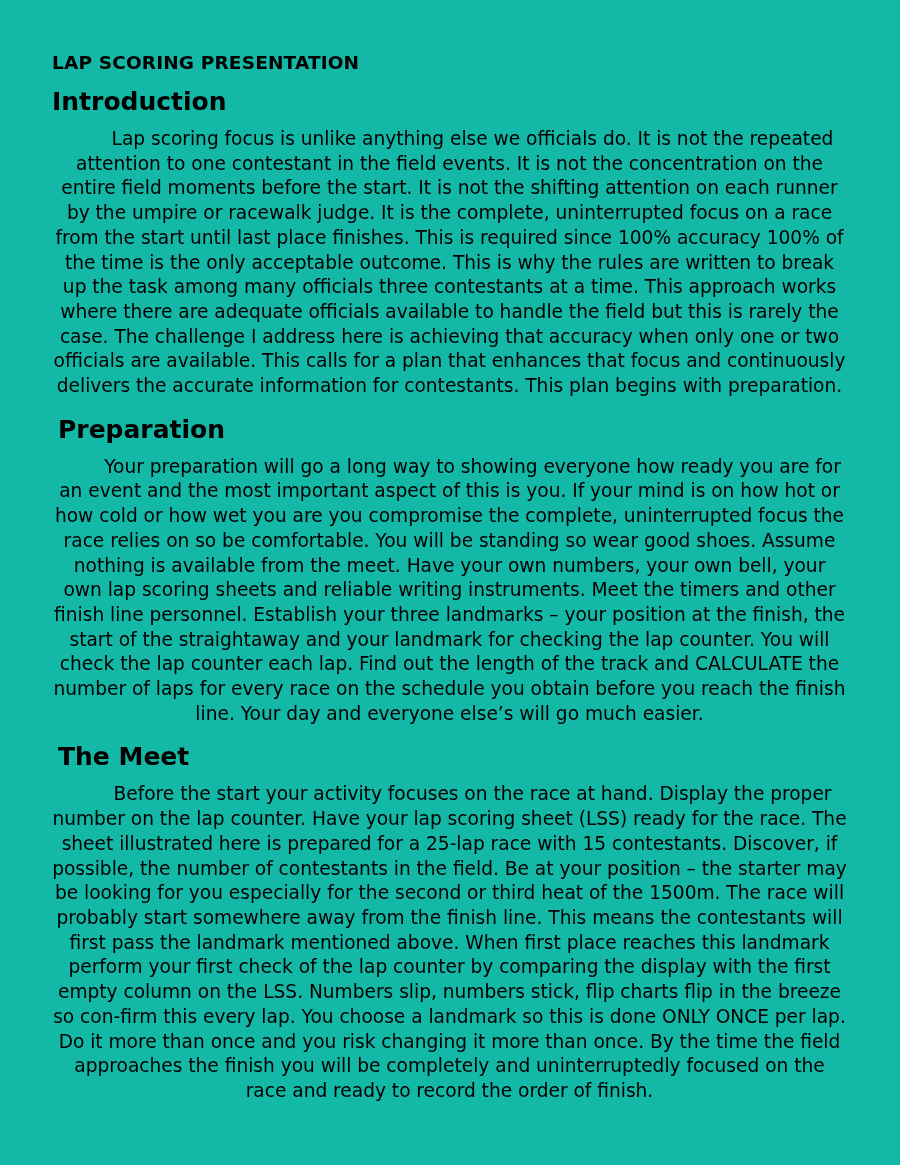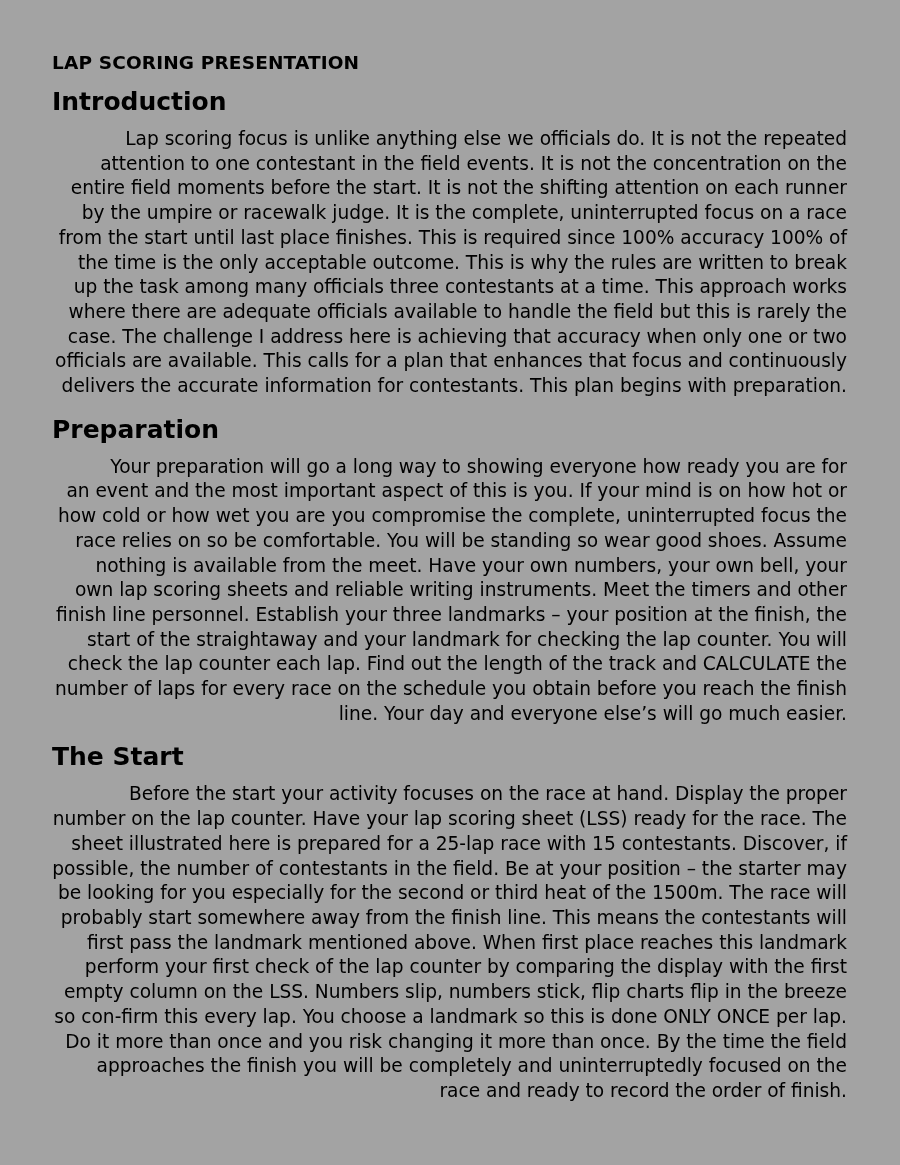--- a/index.html
+++ b/index.html
@@ -10,21 +10,21 @@
   }
   body {
     font-family: "DejaVu Sans", sans-serif;
     color: #000000;
     -webkit-font-smoothing: antialiased;
   }
   .page {
     position: relative;
     width: 900px;
     height: 1165px;
-    background: #a3a3a3;
+    background: #14b8a6;
     overflow: hidden;
     box-sizing: border-box;
   }
   .content {
     position: absolute;
     left: 52px;
     top: 52px;
     width: 795px;
   }
   .doc-title {
@@ -37,28 +37,29 @@
   }
   .section-heading {
     font-size: 25px;
     font-weight: bold;
     line-height: 22px;
     margin: 0 0 14px 0;
     white-space: nowrap;
   }
   .section-heading.spaced {
     margin-top: 20px;
+    margin-left: 6px;
   }
   .body-par {
     font-size: 18.6px;
     font-weight: normal;
     line-height: 24.7px;
     margin: 0;
     text-indent: 46px;
-    text-align: right;
+    text-align: center;
     word-spacing: -0.05px;
     hyphens: none;
   }
   .section-block {
     margin-bottom: 0;
   }
 </style>
 </head>
 <body>
 
@@ -71,18 +72,18 @@
       <h2 class="section-heading">Introduction</h2>
       <p class="body-par">Lap scoring focus is unlike anything else we officials do.  It is not the repeated attention to one contestant in the field events.  It is not the concentration on the entire field moments before the start.  It is not the shifting attention on each runner by the umpire or racewalk judge.  It is the complete, uninterrupted focus on a race from the start until last place finishes.  This is required since 100% accuracy 100% of the time is the only acceptable outcome.  This is why the rules are written to break up the task among many officials three contestants at a time.  This approach works where there are adequate officials available to handle the field but this is rarely the case.  The challenge I address here is achieving that accuracy when only one or two officials are available.  This calls for a plan that enhances that focus and continuously delivers the accurate information for contestants.  This plan begins with preparation.</p>
     </div>
 
     <div class="section-block">
       <h2 class="section-heading spaced">Preparation</h2>
       <p class="body-par">Your preparation will go a long way to showing everyone how ready you are for an event and the most important aspect of this is you.  If your mind is on how hot or how cold or how wet you are you compromise the complete, uninterrupted focus the race relies on so be comfortable.  You will be standing so wear good shoes.  Assume nothing is available from the meet.  Have your own numbers, your own bell, your own lap scoring sheets and reliable writing instruments.  Meet the timers and other finish line personnel.  Establish your three landmarks – your position at the finish, the start of the straightaway and your landmark for checking the lap counter.  You will check the lap counter each lap.  Find out the length of the track and CALCULATE the number of laps for every race on the schedule you obtain before you reach the finish line.  Your day and everyone else’s will go much easier.</p>
     </div>
 
     <div class="section-block">
-      <h2 class="section-heading spaced">The Start</h2>
+      <h2 class="section-heading spaced">The Meet</h2>
       <p class="body-par">Before the start your activity focuses on the race at hand.  Display the proper number on the lap counter.  Have your lap scoring sheet (LSS) ready for the race.  The sheet illustrated here is prepared for a 25-lap race with 15 contestants.  Discover, if possible, the number of contestants in the field.  Be at your position – the starter may be looking for you especially for the second or third heat of the 1500m.  The race will probably start somewhere away from the finish line.  This means the contestants will first pass the landmark mentioned above.  When first place reaches this landmark perform your first check of the lap counter by comparing the display with the first empty column on the LSS.  Numbers slip, numbers stick, flip charts flip in the breeze so con-firm this every lap.  You choose a landmark so this is done ONLY ONCE per lap.  Do it more than once and you risk changing it more than once.  By the time the field approaches the finish you will be completely and uninterruptedly focused on the race and ready to record the order of finish.</p>
     </div>
 
   </div>
 </div>
 
 </body></html>

